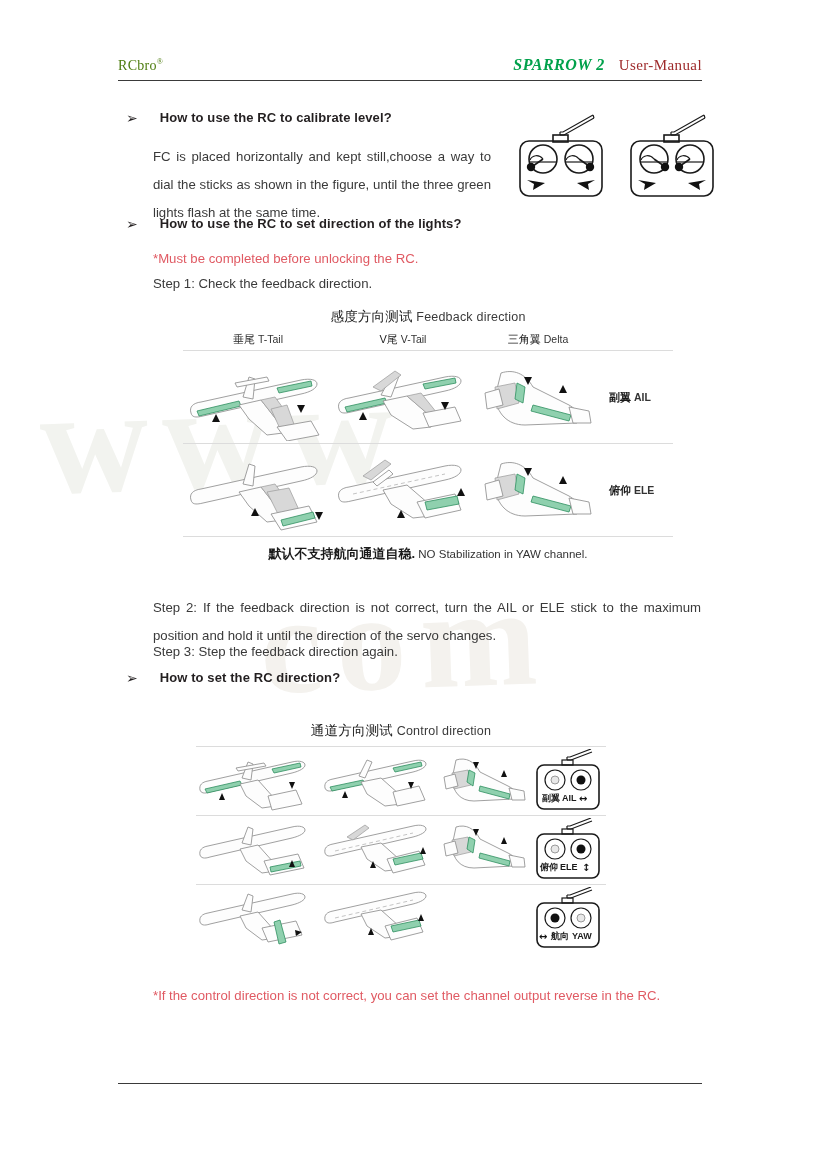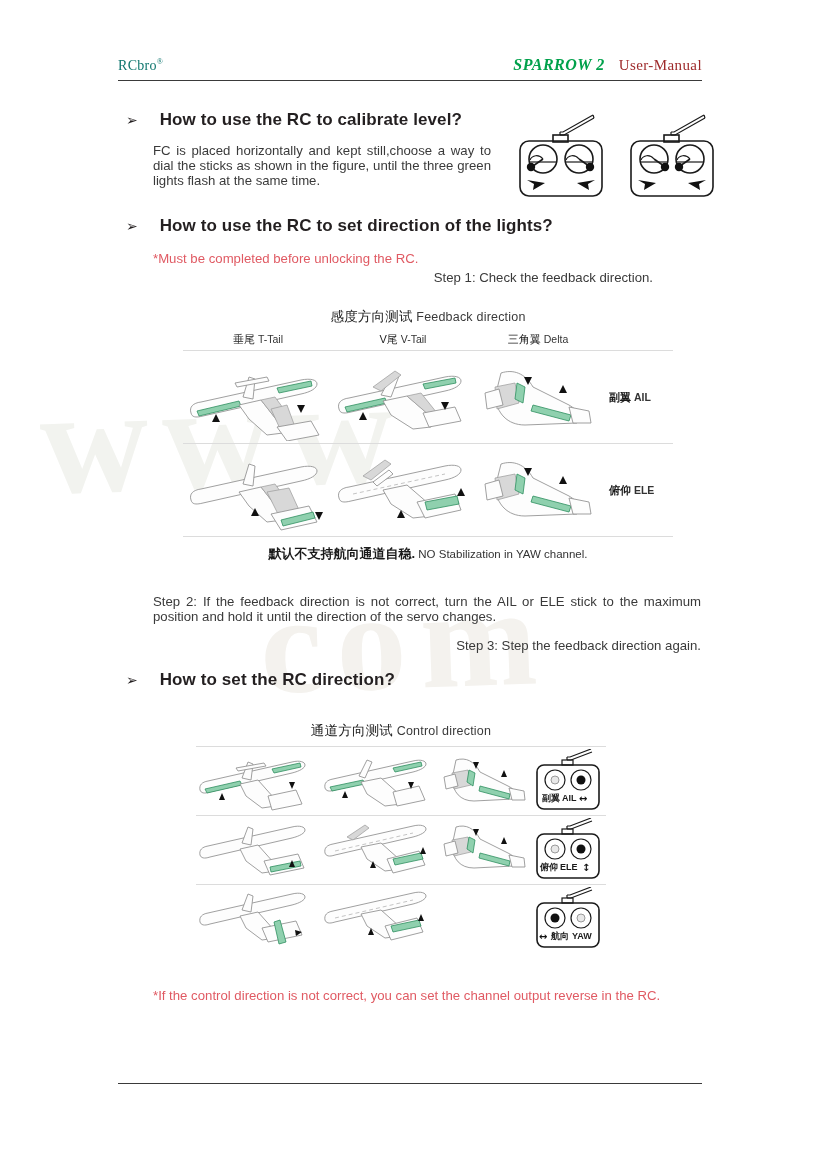--- a/index.html
+++ b/index.html
@@ -26,21 +26,21 @@
   .watermark.w2{ left:260px; top:560px; font-size:140px; color:#f4f2ee;}
 
   
   .header{
     position:absolute; left:118px; top:56px; width:584px;
     display:flex; align-items:flex-end; justify-content:space-between;
     z-index:2;
   }
   .brand{
     font-family:"Liberation Serif", serif;
-    font-size:14px; color:#0f766e; letter-spacing:.3px;
+    font-size:14px; color:#4d7c0f; letter-spacing:.3px;
   }
   .brand sup{ font-size:8px; vertical-align:super; }
   .header-right{ display:flex; align-items:flex-end; gap:14px; }
   .prod{
     font-family:"Liberation Serif", serif;
     font-style:italic; font-weight:700; font-size:16px;
     color:#00a14b; letter-spacing:.5px;
   }
   .manual{
     font-family:"Liberation Serif", serif;
@@ -57,28 +57,28 @@
 
   
   .q{
     position:absolute; z-index:2; display:flex; align-items:center; gap:22px;
   }
   .bullet{
     font-size:14px; color:#231f20; line-height:1;
     font-family:"DejaVu Sans", sans-serif;
   }
   .q-title{
-    font-size:17px; font-weight:700; color:#231f20; letter-spacing:.1px;
+    font-size:13px; font-weight:700; color:#231f20; letter-spacing:.1px;
   }
   .para{
     position:absolute; z-index:2;
-    font-size:13.2px; line-height:15px; color:#3a3a3a;
+    font-size:13.2px; line-height:28px; color:#3a3a3a;
     text-align:justify;
   }
-  .para.left{ text-align:right; }
+  .para.left{ text-align:left; }
   .note-red{
     position:absolute; z-index:2;
     font-size:13.2px; line-height:22px; color:#e05a63;
   }
 
   
   .diagram{ position:absolute; z-index:2; }
   .dg-title{
     text-align:center; font-size:12.5px; color:#3a3a3a;
     letter-spacing:.2px; margin-bottom:6px;

